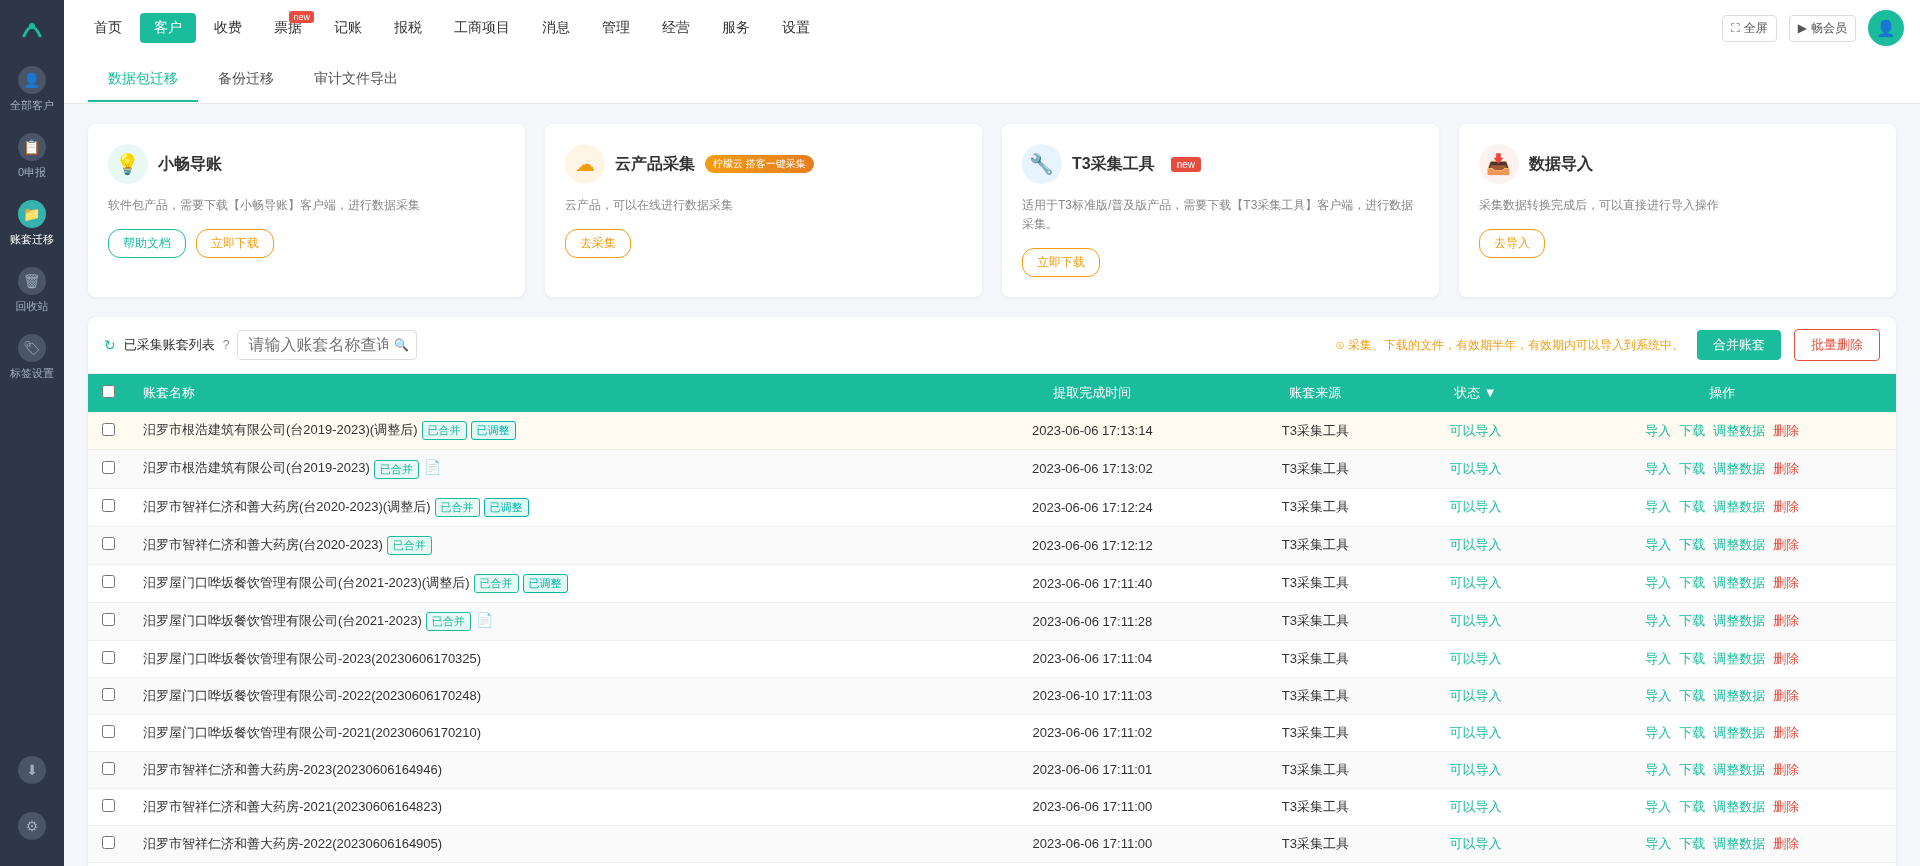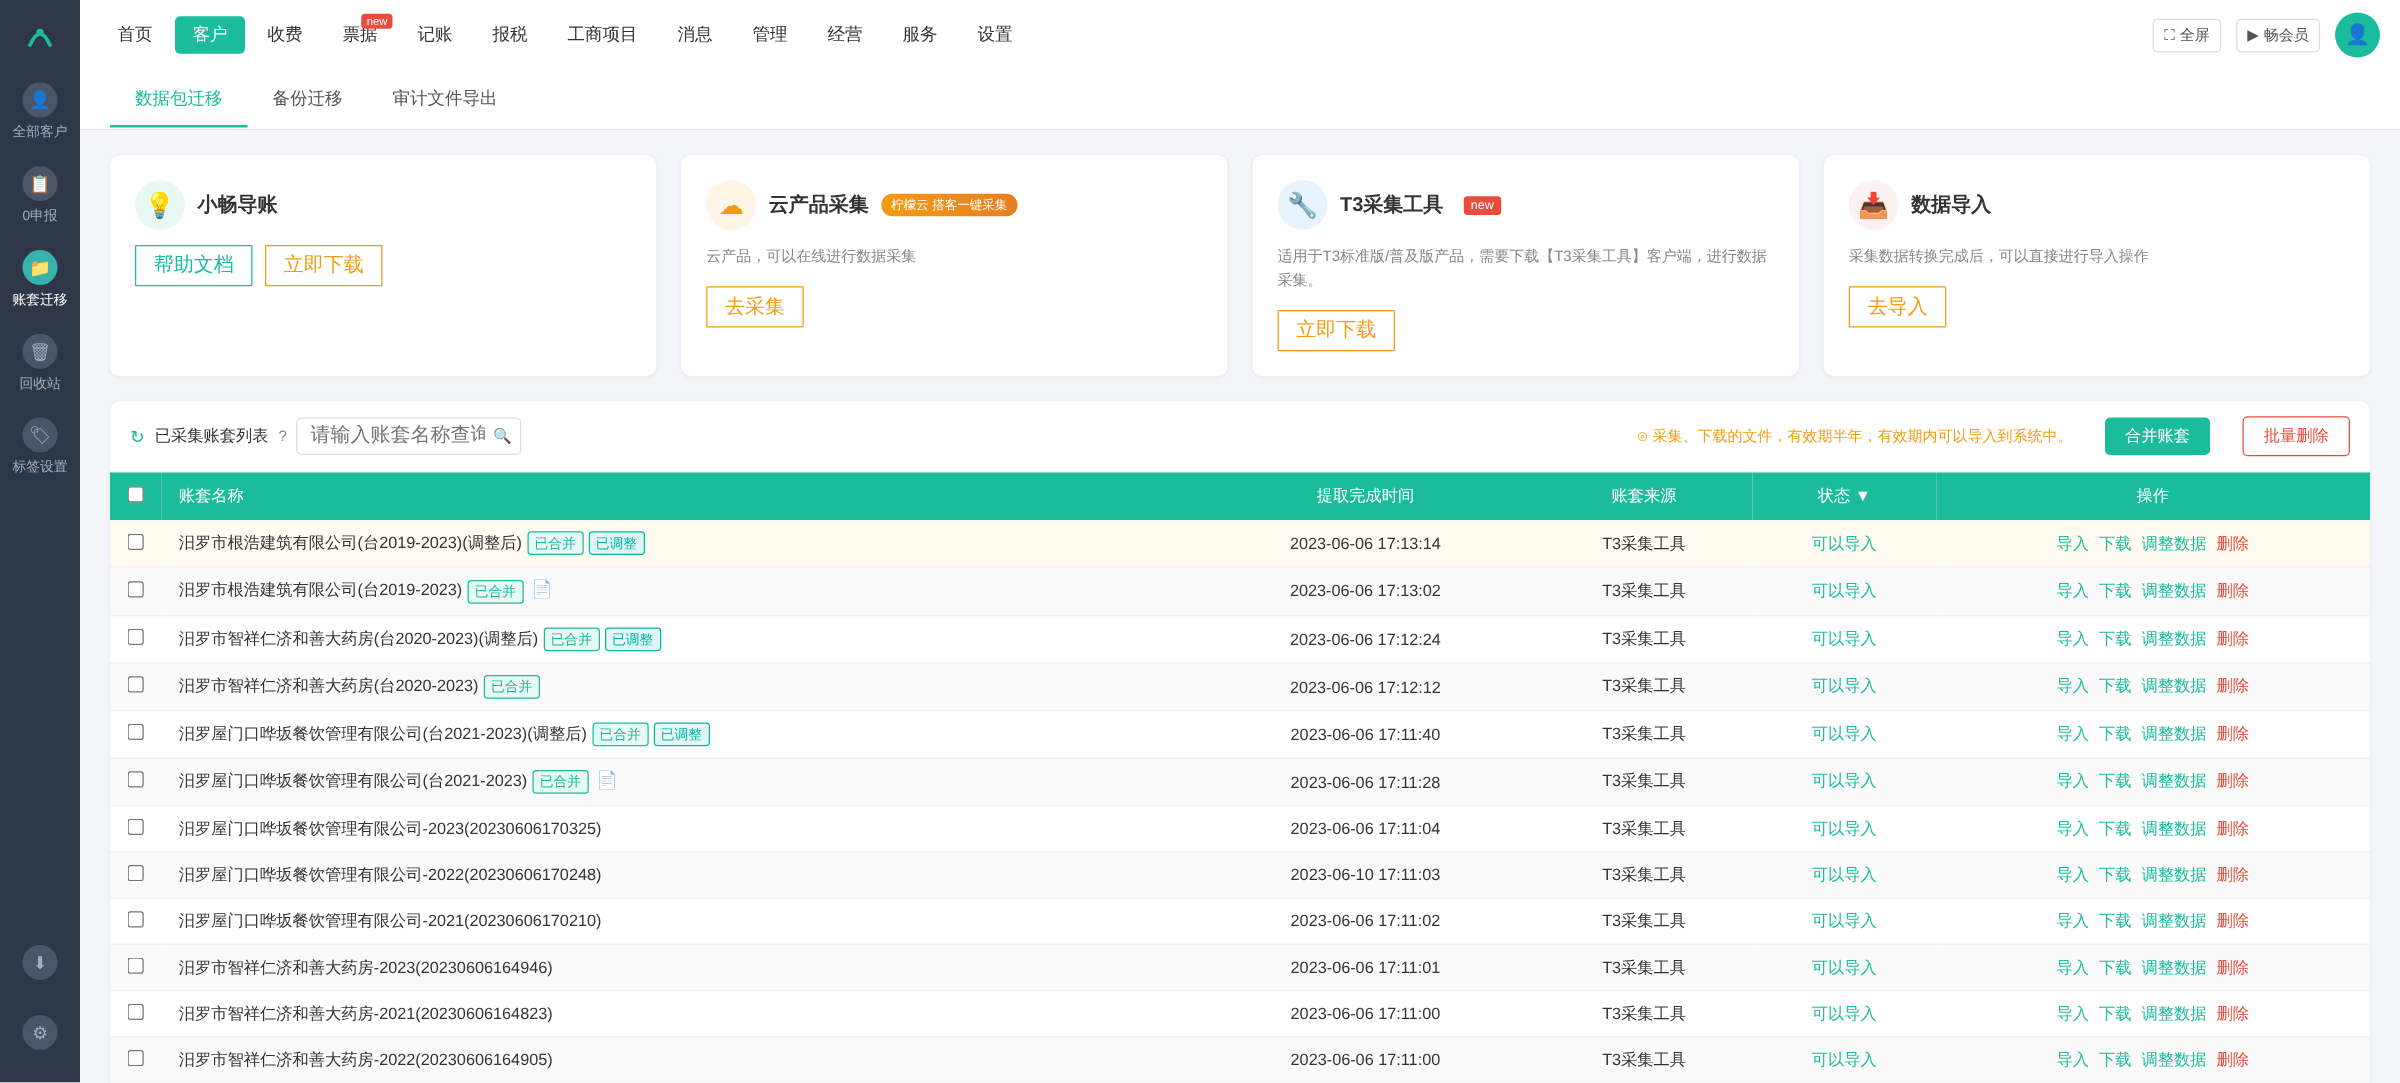--- a/index.html
+++ b/index.html
@@ -186,22 +186,22 @@
       background: #e74c3c; color: #fff;
       font-size: 10px; padding: 2px 6px; border-radius: 3px;
       margin-left: 6px;
     }
     .card-desc { font-size: 12px; color: #888; line-height: 1.6; margin-bottom: 14px; }
     .card-actions { display: flex; gap: 10px; }
     .btn-outline {
       padding: 5px 14px;
       border: 1px solid #f39c12;
       color: #f39c12;
-      border-radius: 1px;
-      font-size: 16px;
+      border-radius: 12px;
+      font-size: 12px;
       cursor: pointer;
       background: #fff;
     }
     .btn-outline.green { border-color: #1abc9c; color: #1abc9c; }
     .cloud-badge {
       background: linear-gradient(90deg, #f39c12, #e67e22);
       color: #fff;
       font-size: 10px;
       padding: 2px 8px;
       border-radius: 10px;
@@ -218,21 +218,21 @@
       display: flex;
       align-items: center;
       padding: 12px 16px;
       gap: 10px;
       border-bottom: 1px solid #f0f0f0;
     }
     .table-toolbar-left {
       display: flex; align-items: center; gap: 8px; flex: 1;
     }
     .table-toolbar-right {
-      display: flex; align-items: center; gap: 26px;
+      display: flex; align-items: center; gap: 13px;
     }
     .toolbar-label { font-size: 13px; color: #333; font-weight: 500; }
     .search-box {
       border: 1px solid #ddd;
       border-radius: 4px;
       padding: 5px 10px;
       font-size: 12px;
       width: 180px;
       display: flex; align-items: center; gap: 6px;
     }
@@ -406,20 +406,21 @@
 
     <div class="main-content">
 
       <div class="cards-row">
 
         <div class="card">
           <div class="card-header">
             <div class="card-icon green">💡</div>
             <span class="card-title">小畅导账</span>
           </div>
+          <div class="card-desc">软件包产品，需要下载【小畅导账】客户端，进行数据采集</div>
           <div class="card-actions">
             <button class="btn-outline green">帮助文档</button>
             <button class="btn-outline">立即下载</button>
           </div>
         </div>
 
         <div class="card">
           <div class="card-header">
             <div class="card-icon orange">☁</div>
             <span class="card-title">云产品采集</span>

